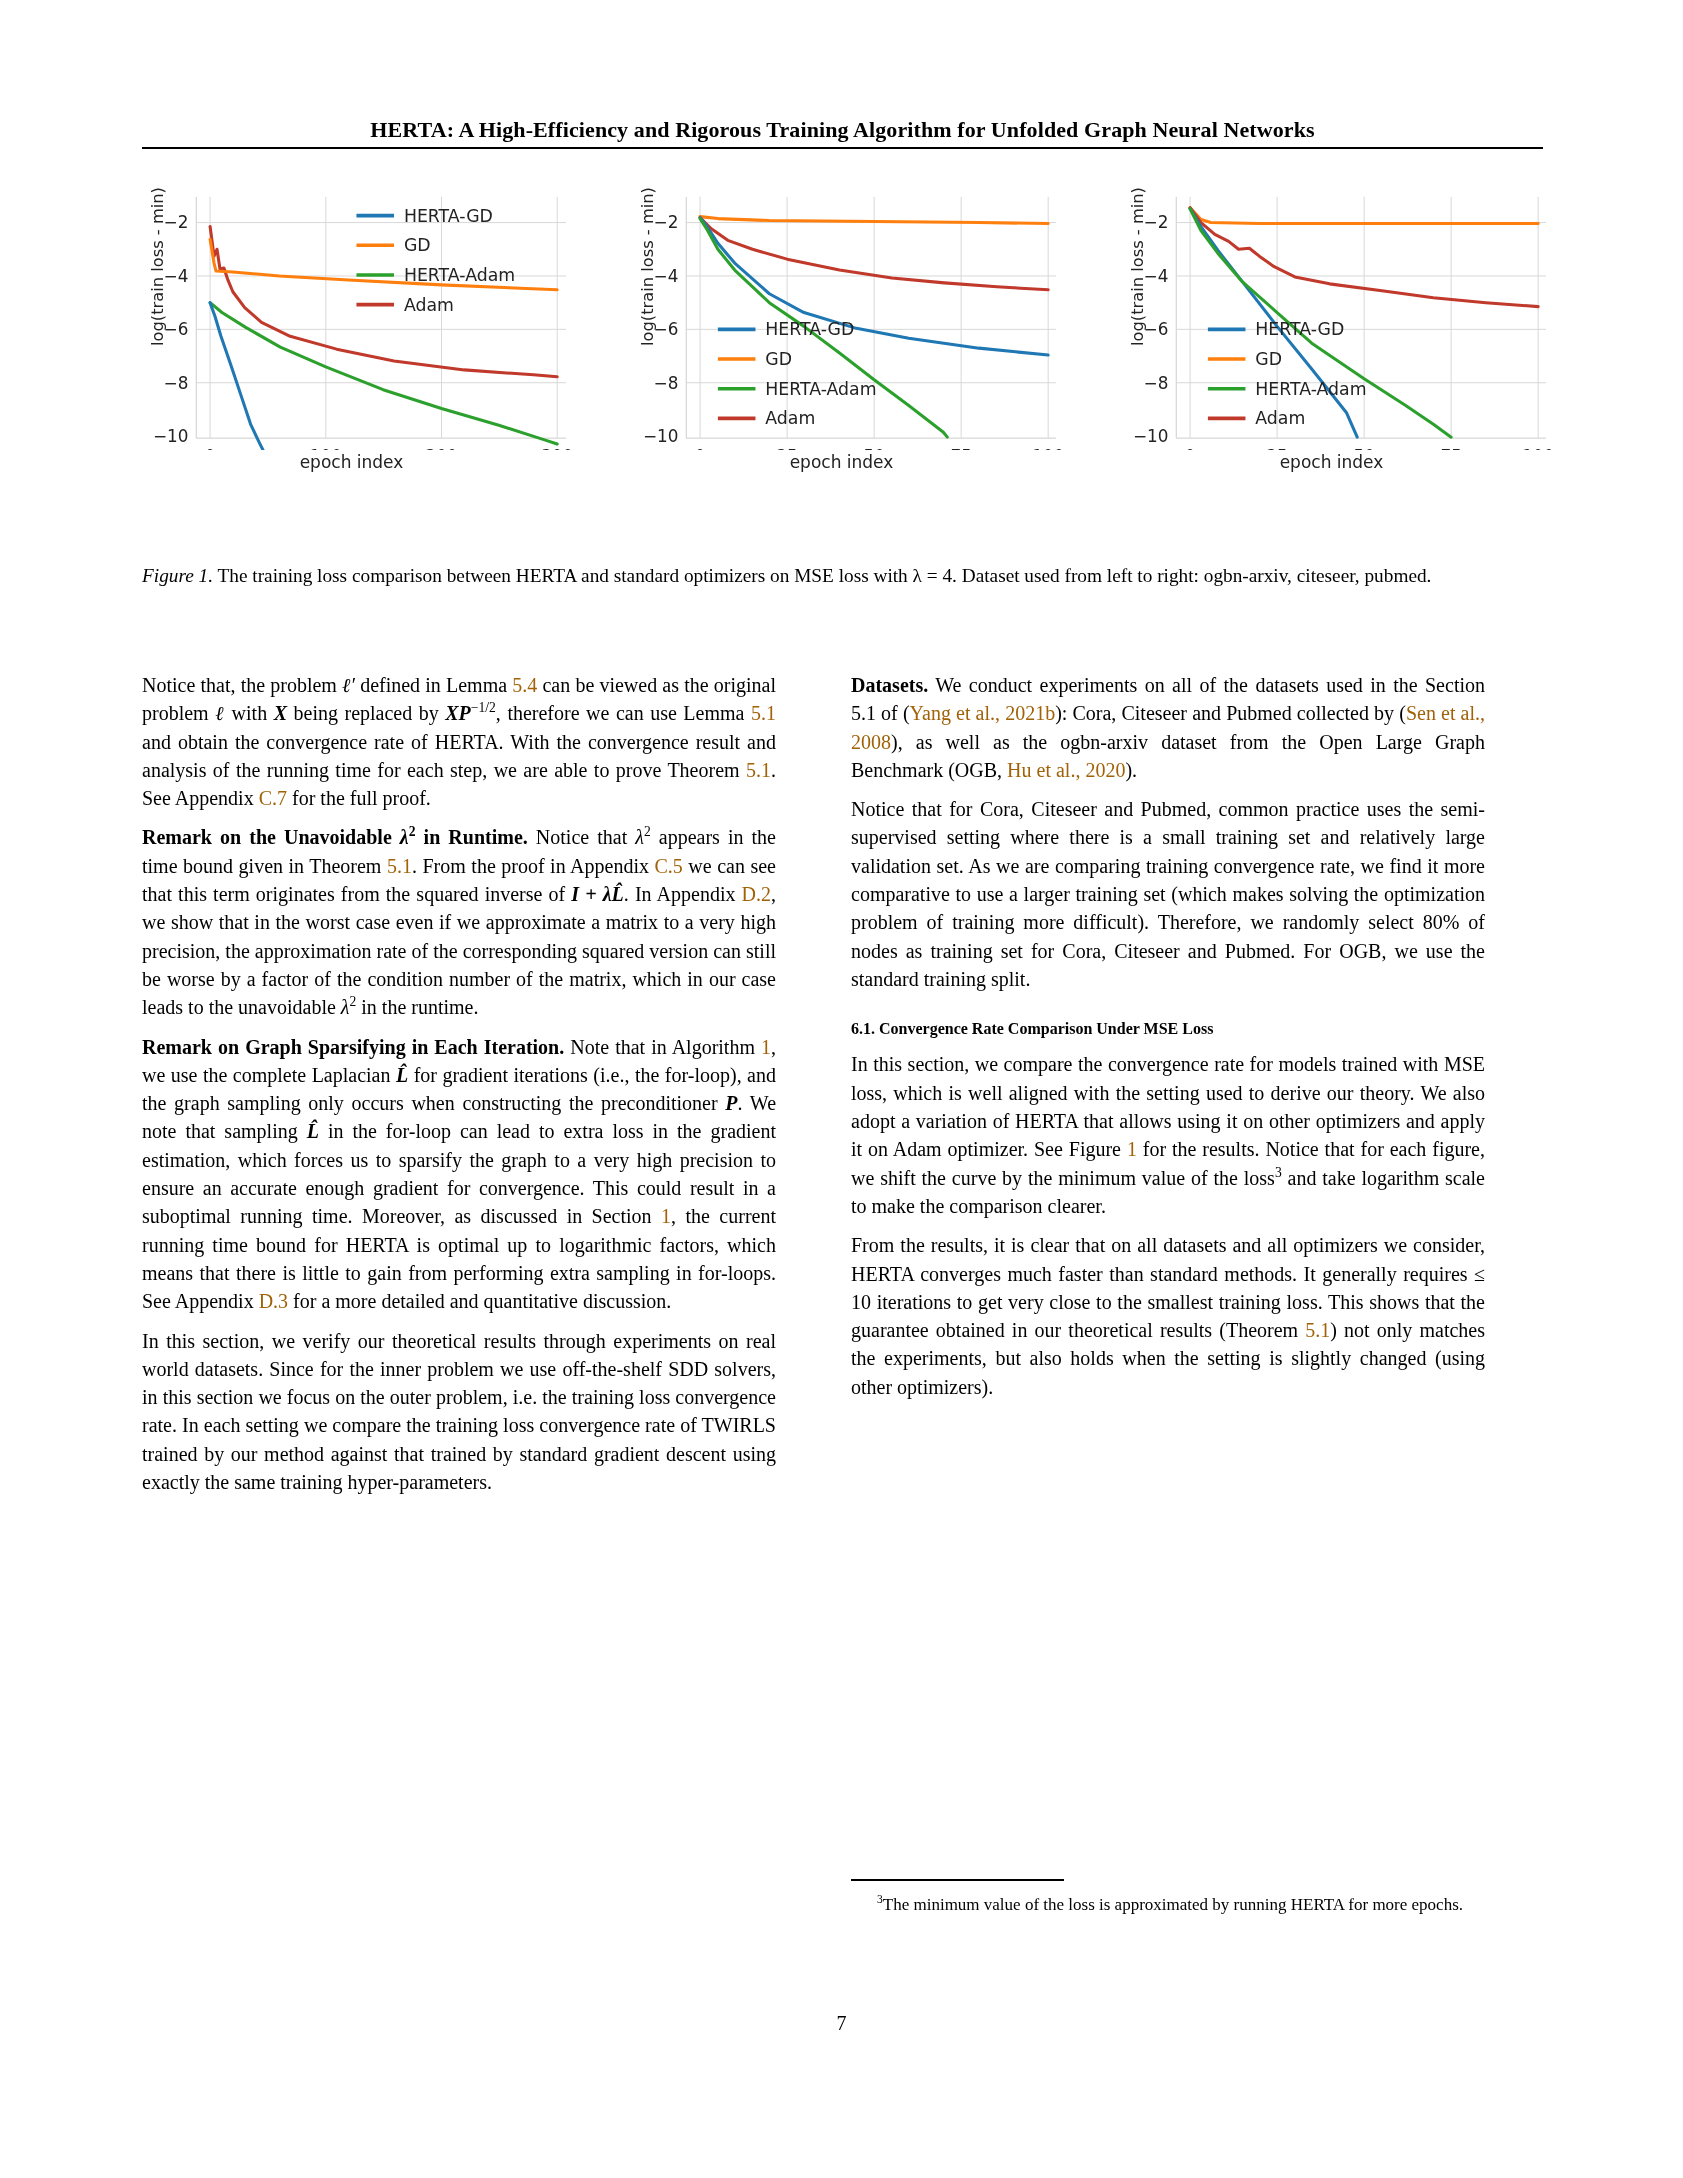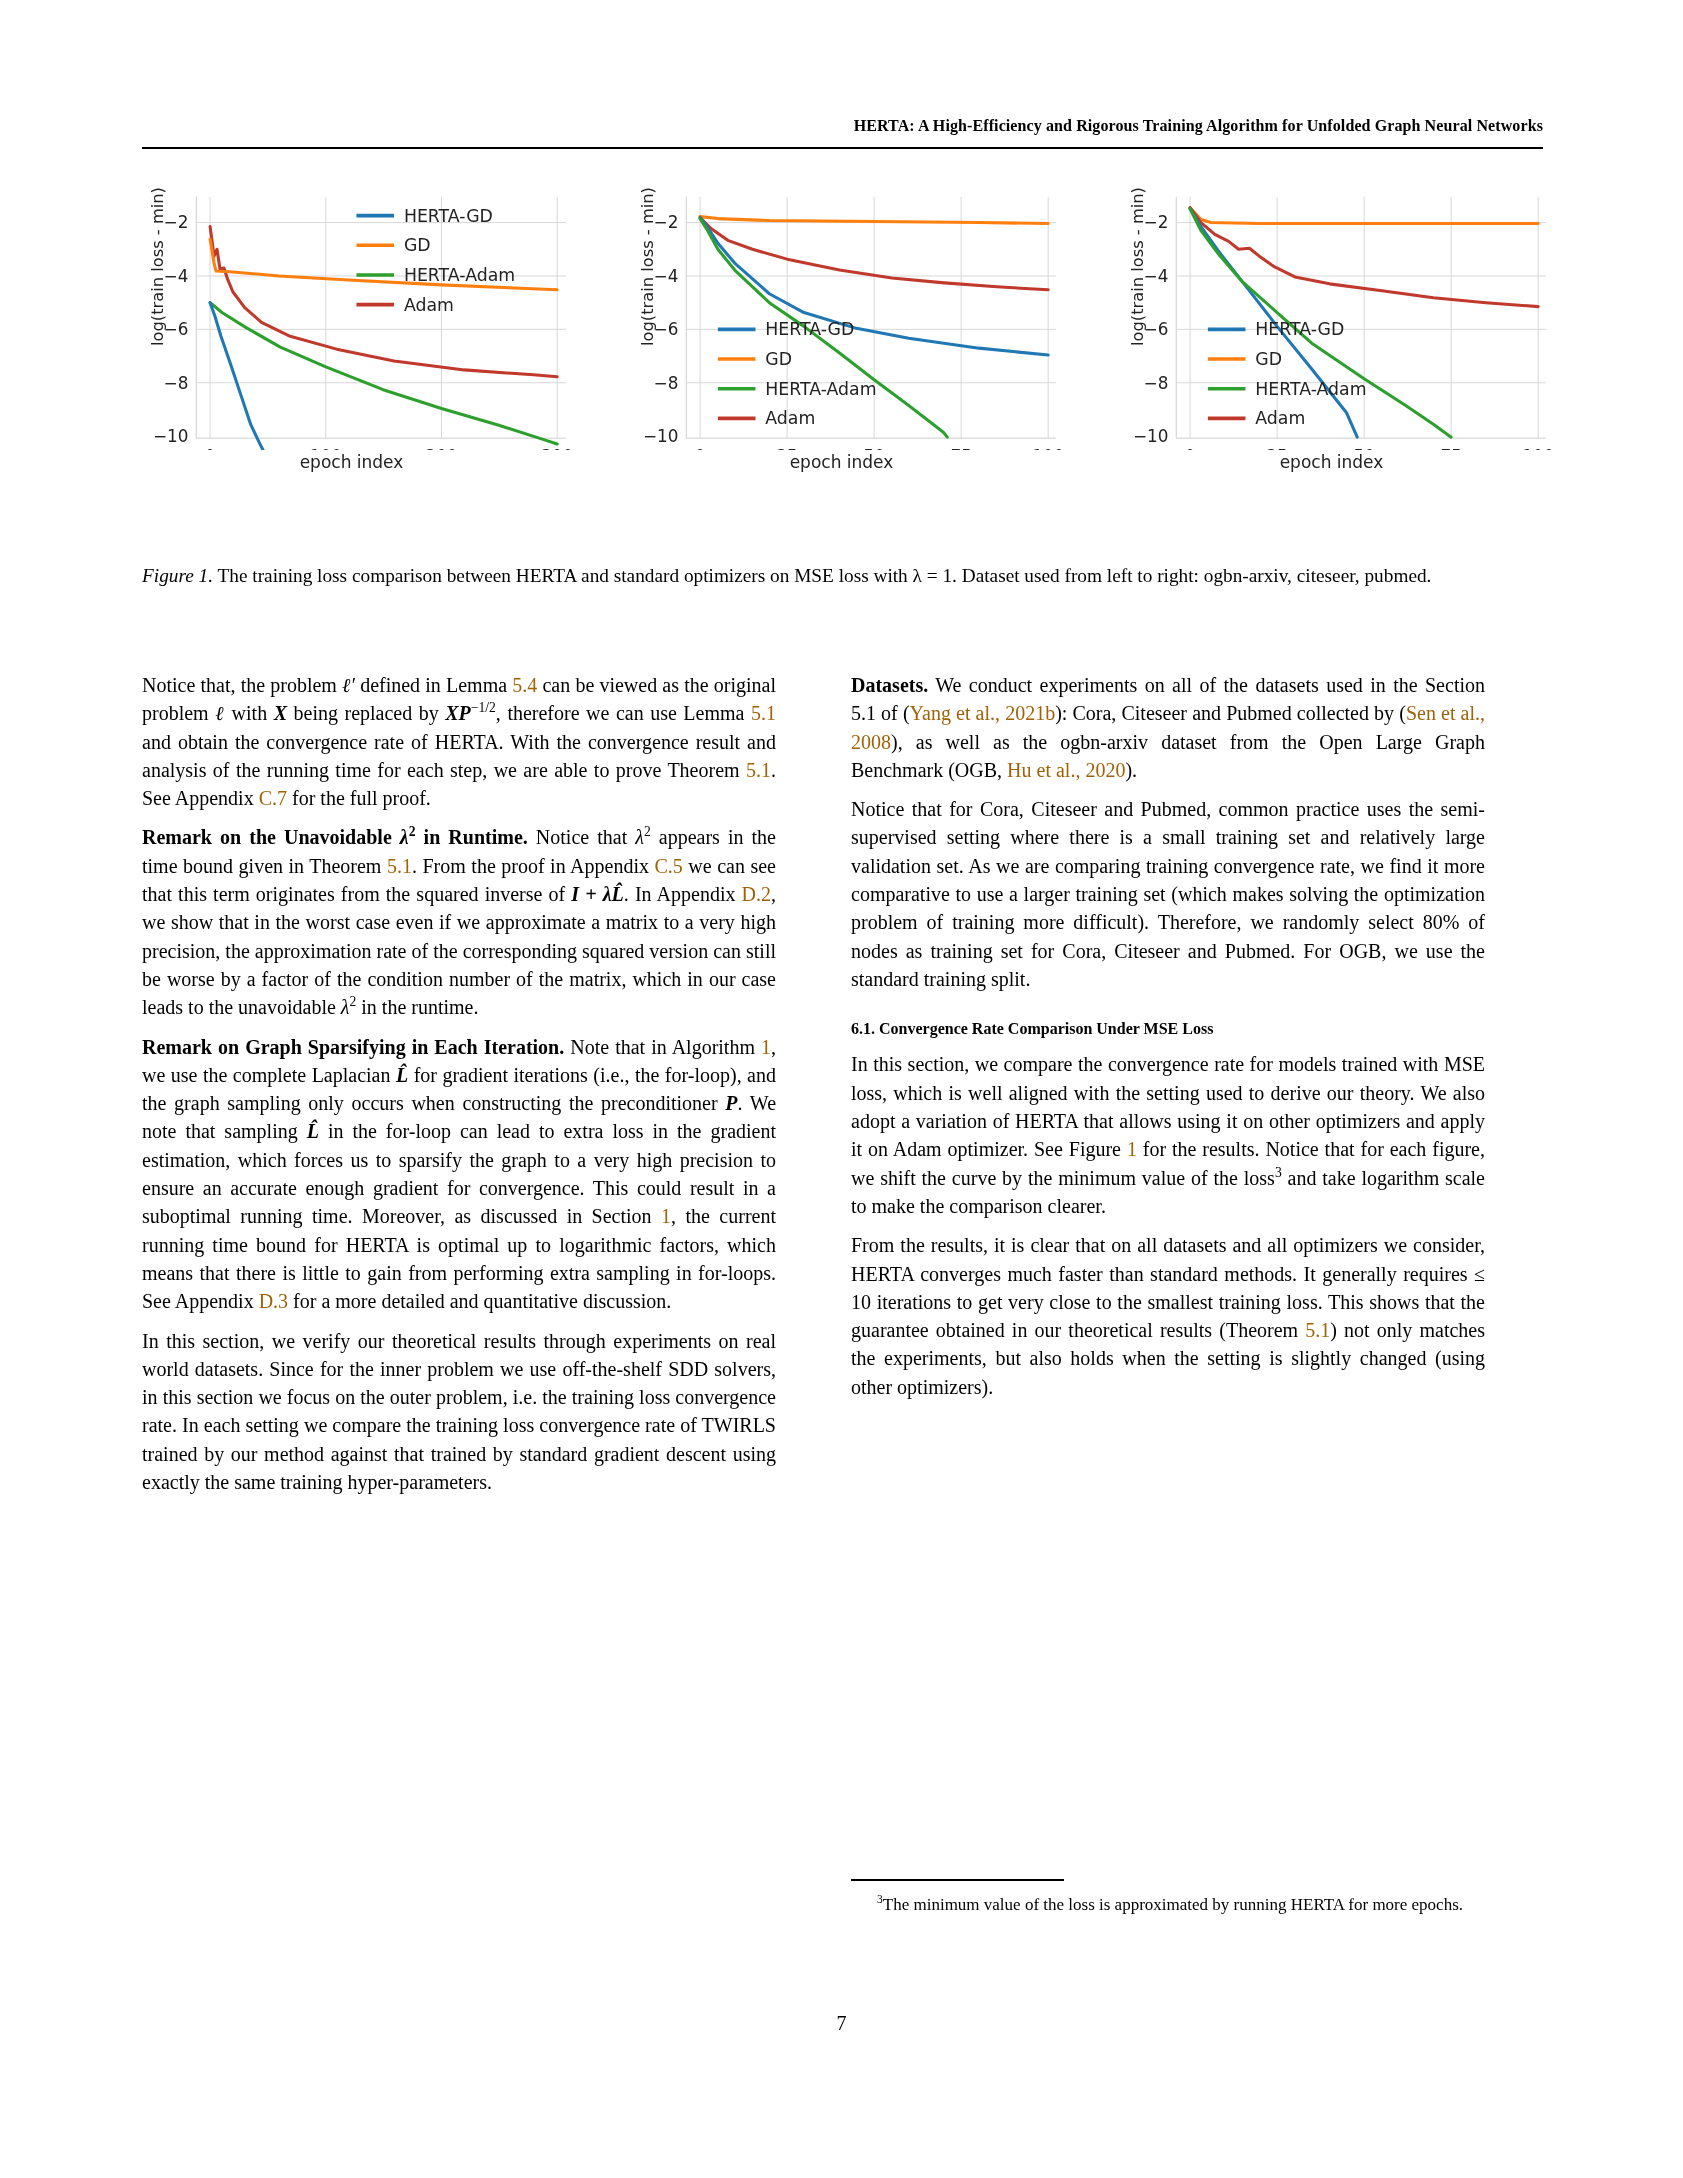--- a/index.html
+++ b/index.html
@@ -15,24 +15,24 @@
     color: #000000;
     overflow: hidden;
   }
 
   
   .page-header {
     position: absolute;
     left: 142px;
     top: 117px;
     width: 1401px;
-    text-align: right;
+    text-align: center;
     font-family: "Liberation Serif", serif;
     font-weight: bold;
-    font-size: 16px;
+    font-size: 22px;
     letter-spacing: 0.1px;
   }
   .header-rule {
     position: absolute;
     left: 142px;
     top: 147px;
     width: 1401px;
     height: 2.2px;
     background: #000000;
   }
@@ -334,21 +334,21 @@
           <text class="legend" x="158" y="244" font-size="17.5">Adam</text>
         </g>
       </svg>
       <div class="xlabel">epoch index</div>
     </div>
 
   </div>
 </div>
 
 <div class="caption">
-  <span class="fignum">Figure 1.</span><span> The training loss comparison between HERTA and standard optimizers on MSE loss with λ = 1. Dataset used from left to right: ogbn-arxiv, citeseer, pubmed.</span>
+  <span class="fignum">Figure 1.</span><span> The training loss comparison between HERTA and standard optimizers on MSE loss with λ = 4. Dataset used from left to right: ogbn-arxiv, citeseer, pubmed.</span>
 </div>
 
 <div class="col col-left">
 
   <p class="para"><span>Notice that, the problem </span><span class="math">ℓ′</span><span> defined in Lemma </span><span class="ref">5.4</span><span> can be viewed as the original problem </span><span class="math">ℓ</span><span> with </span><span class="bmath">X</span><span> being replaced by </span><span class="bmath">XP</span><sup>−1/2</sup><span>, therefore we can use Lemma </span><span class="ref">5.1</span><span> and obtain the convergence rate of HERTA. With the convergence result and analysis of the running time for each step, we are able to prove Theorem </span><span class="ref">5.1</span><span>. See Appendix </span><span class="ref">C.7</span><span> for the full proof.</span></p>
 
   <p class="para"><span class="runin">Remark on the Unavoidable </span><span class="runin math">λ</span><sup class="runin">2</sup><span class="runin"> in Runtime.</span><span>  Notice that </span><span class="math">λ</span><sup>2</sup><span> appears in the time bound given in Theorem </span><span class="ref">5.1</span><span>. From the proof in Appendix </span><span class="ref">C.5</span><span> we can see that this term originates from the squared inverse of </span><span class="bmath">I + λL̂</span><span>. In Appendix </span><span class="ref">D.2</span><span>, we show that in the worst case even if we approximate a matrix to a very high precision, the approximation rate of the corresponding squared version can still be worse by a factor of the condition number of the matrix, which in our case leads to the unavoidable </span><span class="math">λ</span><sup>2</sup><span> in the runtime.</span></p>
 
   <p class="para"><span class="runin">Remark on Graph Sparsifying in Each Iteration.</span><span>  Note that in Algorithm </span><span class="ref">1</span><span>, we use the complete Laplacian </span><span class="bmath">L̂</span><span> for gradient iterations (i.e., the for-loop), and the graph sampling only occurs when constructing the preconditioner </span><span class="bmath">P</span><span>. We note that sampling </span><span class="bmath">L̂</span><span> in the for-loop can lead to extra loss in the gradient estimation, which forces us to sparsify the graph to a very high precision to ensure an accurate enough gradient for convergence. This could result in a suboptimal running time. Moreover, as discussed in Section </span><span class="ref">1</span><span>, the current running time bound for HERTA is optimal up to logarithmic factors, which means that there is little to gain from performing extra sampling in for-loops. See Appendix </span><span class="ref">D.3</span><span> for a more detailed and quantitative discussion.</span></p>
 

